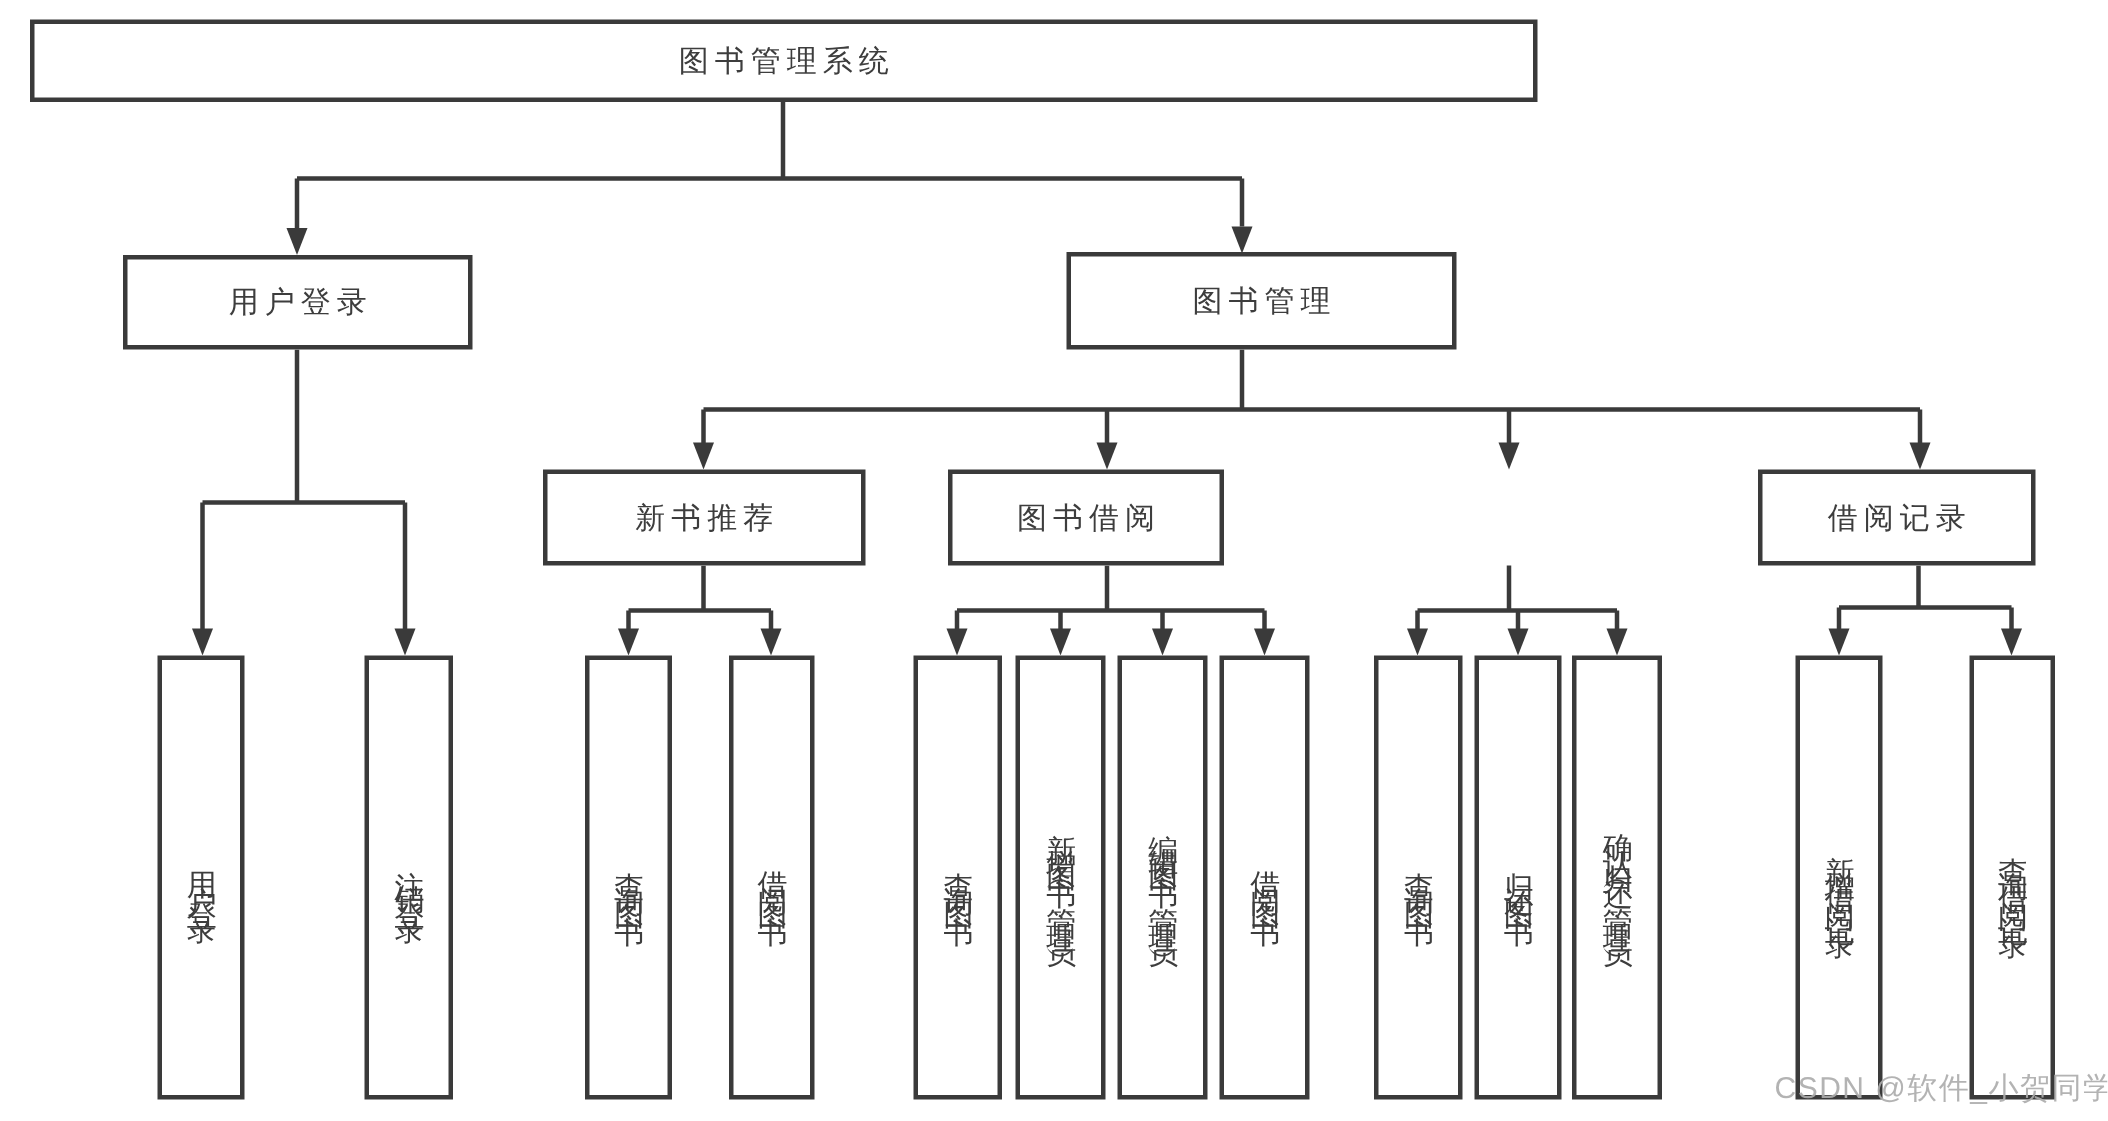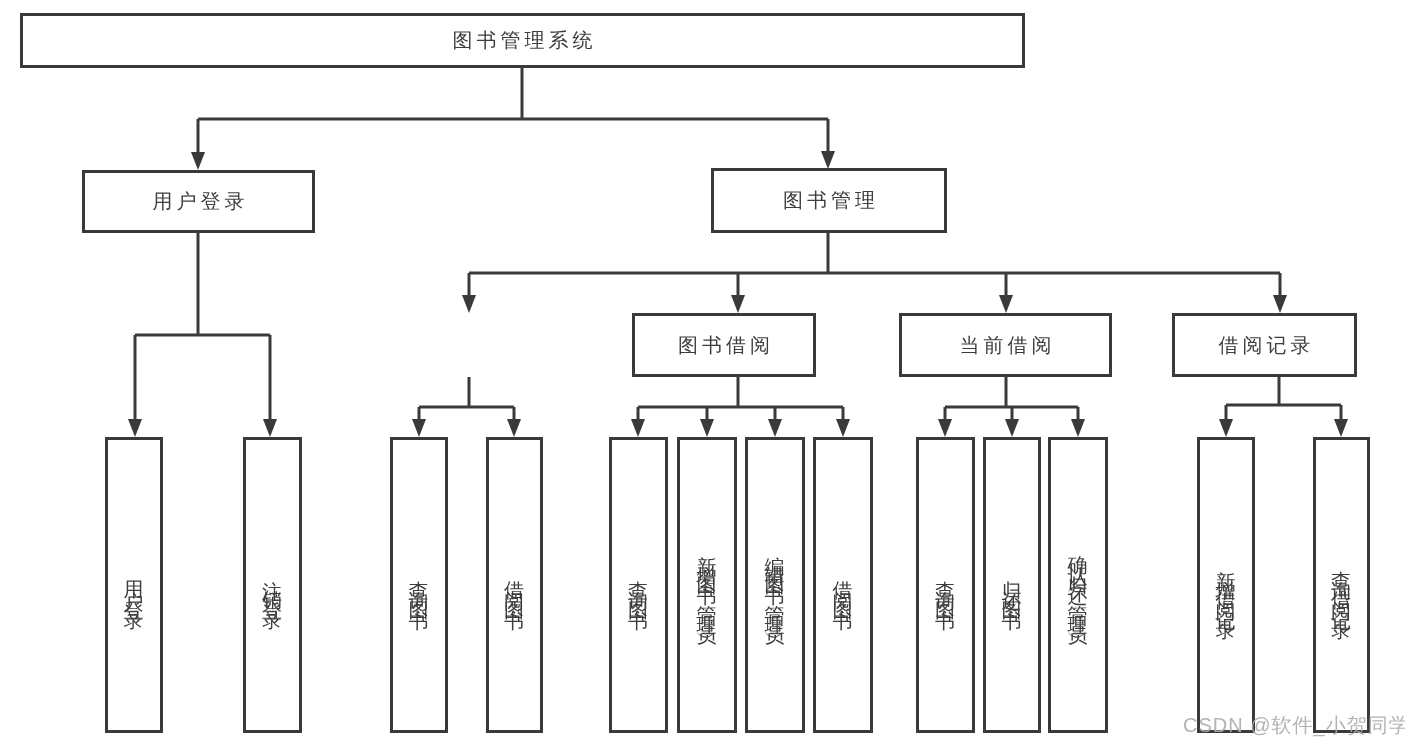--- a/index.html
+++ b/index.html
@@ -66,29 +66,29 @@
     </g>
   </svg>
 
   <div class="box h" style="left:20px;top:13px;width:1005px;height:55px">
     <span>图书管理系统</span>
   </div>
 
   <div class="box h" style="left:82px;top:170px;width:233px;height:63px">
     <span>用户登录</span>
   </div>
-  <div class="box h" style="left:711px;top:168px;width:236px;height:65px">
+  <div class="box h" style="left:711px;top:168px;width:260px;height:65px">
     <span>图书管理</span>
   </div>
 
+  <div class="box h" style="left:362px;top:313px;width:215px;height:64px">
+    <span>新书推荐</span>
+  </div>
   <div class="box h" style="left:632px;top:313px;width:184px;height:64px">
     <span>图书借阅</span>
-  </div>
-  <div class="box h" style="left:899px;top:313px;width:213px;height:64px">
-    <span>当前借阅</span>
   </div>
   <div class="box h" style="left:1172px;top:313px;width:185px;height:64px">
     <span>借阅记录</span>
   </div>
 
   <div class="box v" style="left:105px;top:437px;width:58px;height:296px">
     <span>用户登录</span>
   </div>
   <div class="box v" style="left:243px;top:437px;width:59px;height:296px">
     <span>注销登录</span>

